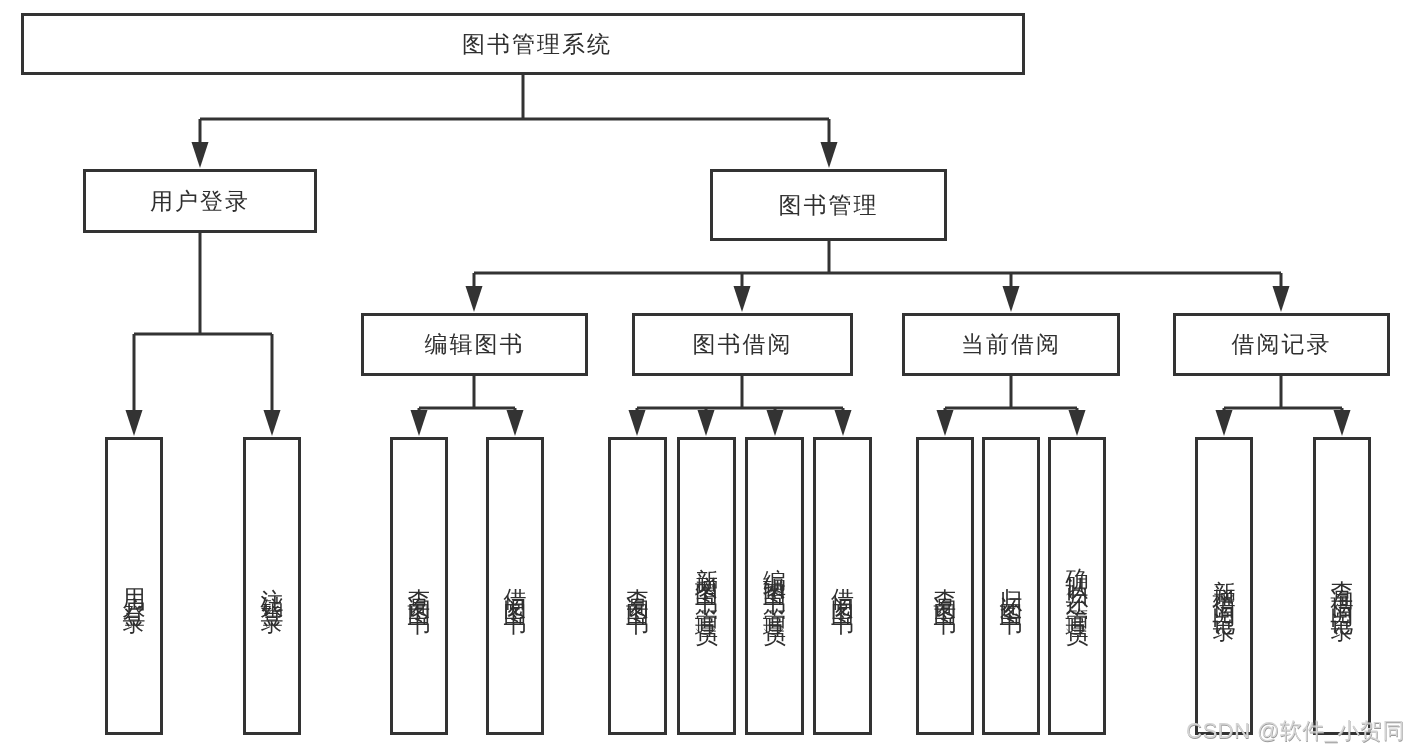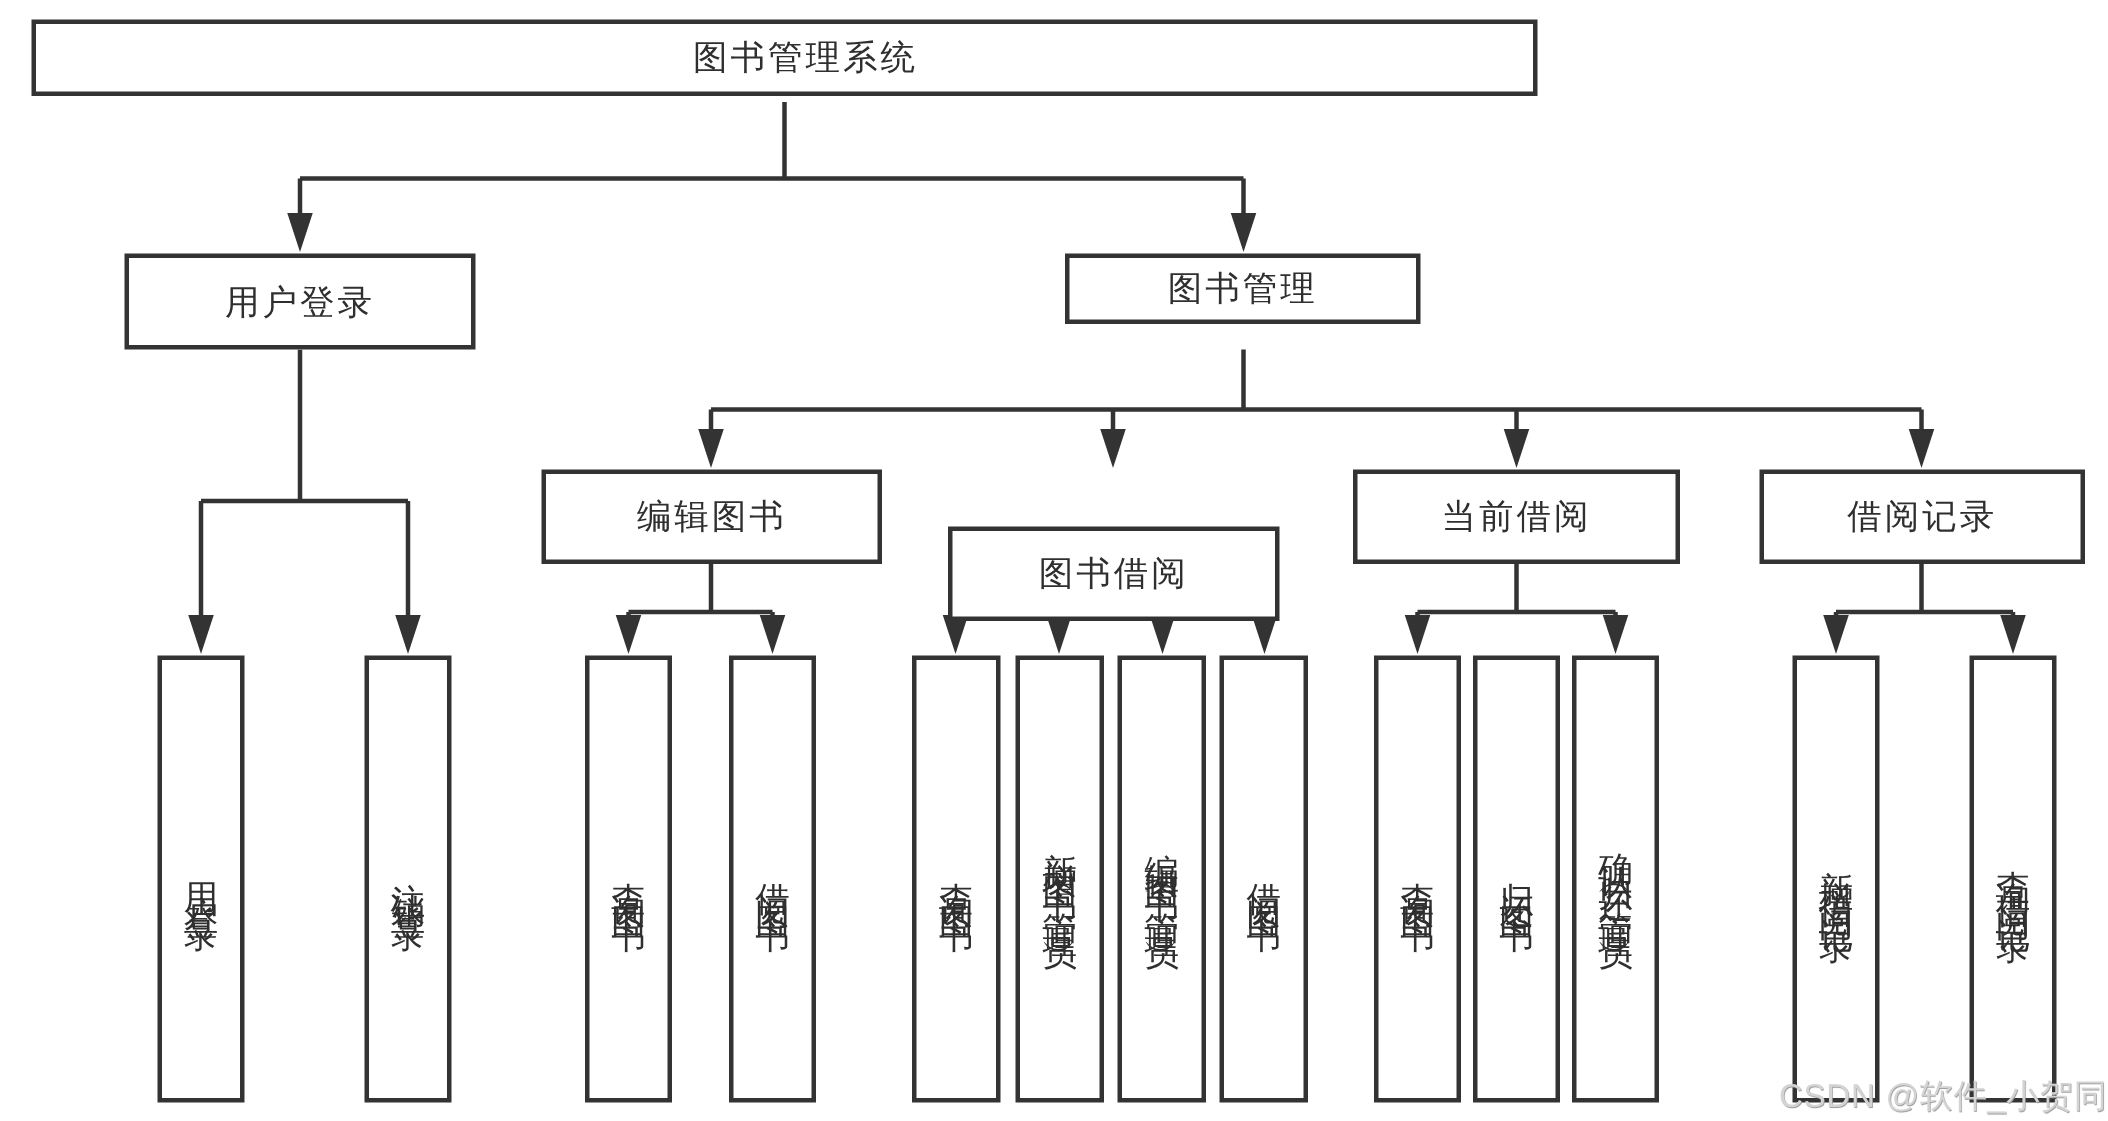--- a/index.html
+++ b/index.html
@@ -129,35 +129,35 @@
       <polygon points="834.5,410 851.5,410 843,436"></polygon>
 
       <polygon points="936.5,410 953.5,410 945,436"></polygon>
       <polygon points="1068.5,410 1085.5,410 1077,436"></polygon>
 
       <polygon points="1215.5,410 1232.5,410 1224,436"></polygon>
       <polygon points="1333.5,410 1350.5,410 1342,436"></polygon>
     </g>
   </svg>
 
-  <div class="box hbox" style="left:21px; top:13px; width:1004px; height:51px;padding-left:28px;">
+  <div class="box hbox" style="left:21px; top:13px; width:1004px; height:62px;padding-left:28px;">
     <span>图书管理系统</span>
   </div>
 
   <div class="box hbox" style="left:83px; top:169px; width:234px; height:64px;">
     <span>用户登录</span>
   </div>
-  <div class="box hbox" style="left:710px; top:169px; width:237px; height:47px;font-family:Liberation Mono, monospace;">
+  <div class="box hbox" style="left:710px; top:169px; width:237px; height:72px;font-family:Liberation Mono, monospace;">
     <span>图书管理</span>
   </div>
 
   <div class="box hbox" style="left:361px; top:313px; width:227px; height:63px;">
     <span>编辑图书</span>
   </div>
-  <div class="box hbox" style="left:632px; top:313px; width:221px; height:63px;margin-top:38px;">
+  <div class="box hbox" style="left:632px; top:313px; width:221px; height:63px;">
     <span>图书借阅</span>
   </div>
   <div class="box hbox" style="left:902px; top:313px; width:218px; height:63px;align-items:center;">
     <span>当前借阅</span>
   </div>
   <div class="box hbox" style="left:1173px; top:313px; width:217px; height:63px;">
     <span>借阅记录</span>
   </div>
 
   <div class="box vbox" style="left:105px; top:437px; width:58px; height:298px;">

